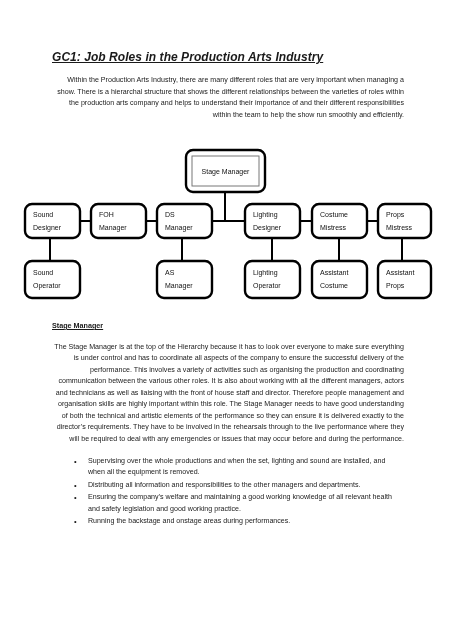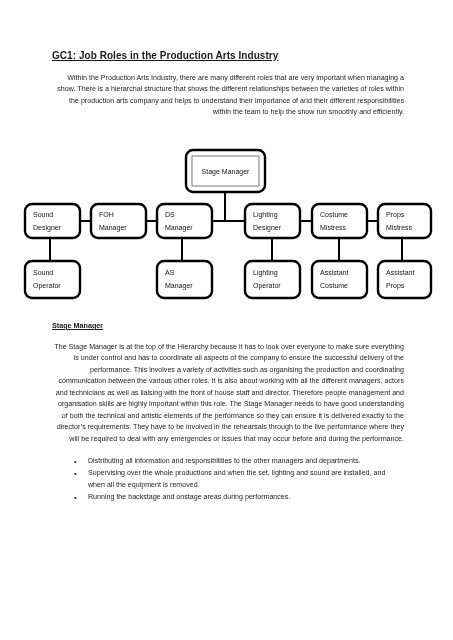--- a/index.html
+++ b/index.html
@@ -23,26 +23,27 @@
     background: #fff;
     padding: 0;
   }
   .content {
     position: absolute;
     left: 52px;
     top: 50px;
     width: 352px;
   }
   .doc-title {
-    font-size: 10px;
+    font-size: 12px;
     font-weight: bold;
     text-decoration: underline;
     letter-spacing: 0.05px;
     margin: 0 0 11px 0;
     line-height: 1.2;
+    font-style: italic;
   }
   p.body-text {
     font-size: 7.1px;
     line-height: 1.62;
     margin: 0 0 11px 0;
     text-align: right;
     letter-spacing: 0.01px;
   }
   .section-heading {
     font-size: 7.2px;
@@ -196,19 +197,20 @@
   </div>
 
   <div class="content" style="top:322px;">
 
     <div class="section-heading">Stage Manager</div>
 
     <p class="body-text">The Stage Manager is at the top of the Hierarchy because it has to look over everyone to make sure everything is under control and has to coordinate all aspects of the company to ensure the successful delivery of the performance. This involves a variety of activities such as organising the production and coordinating communication between the various other roles. It is also about working with all the different managers, actors and technicians as well as liaising with the front of house staff and director. Therefore people management and organisation skills are highly important within this role. The Stage Manager needs to have good understanding of both the technical and artistic elements of the performance so they can ensure it is delivered exactly to the director’s requirements. They have to be involved in the rehearsals through to the live performance where they will be required to deal with any emergencies or issues that may occur before and during the performance.</p>
 
 
     <ul class="bullets">
+      <li>Supervising over the whole productions and when the set, lighting and sound are installed, and when all the equipment is removed.</li>
       <li>Distributing all information and responsibilities to the other managers and departments.</li>
-      <li>Supervising over the whole productions and when the set, lighting and sound are installed, and when all the equipment is removed.</li>
+      <li>Ensuring the company’s welfare and maintaining a good working knowledge of all relevant health and safety legislation and good working practice.</li>
       <li>Running the backstage and onstage areas during performances.</li>
     </ul>
   </div>
 
 </div>
 
 </body></html>

